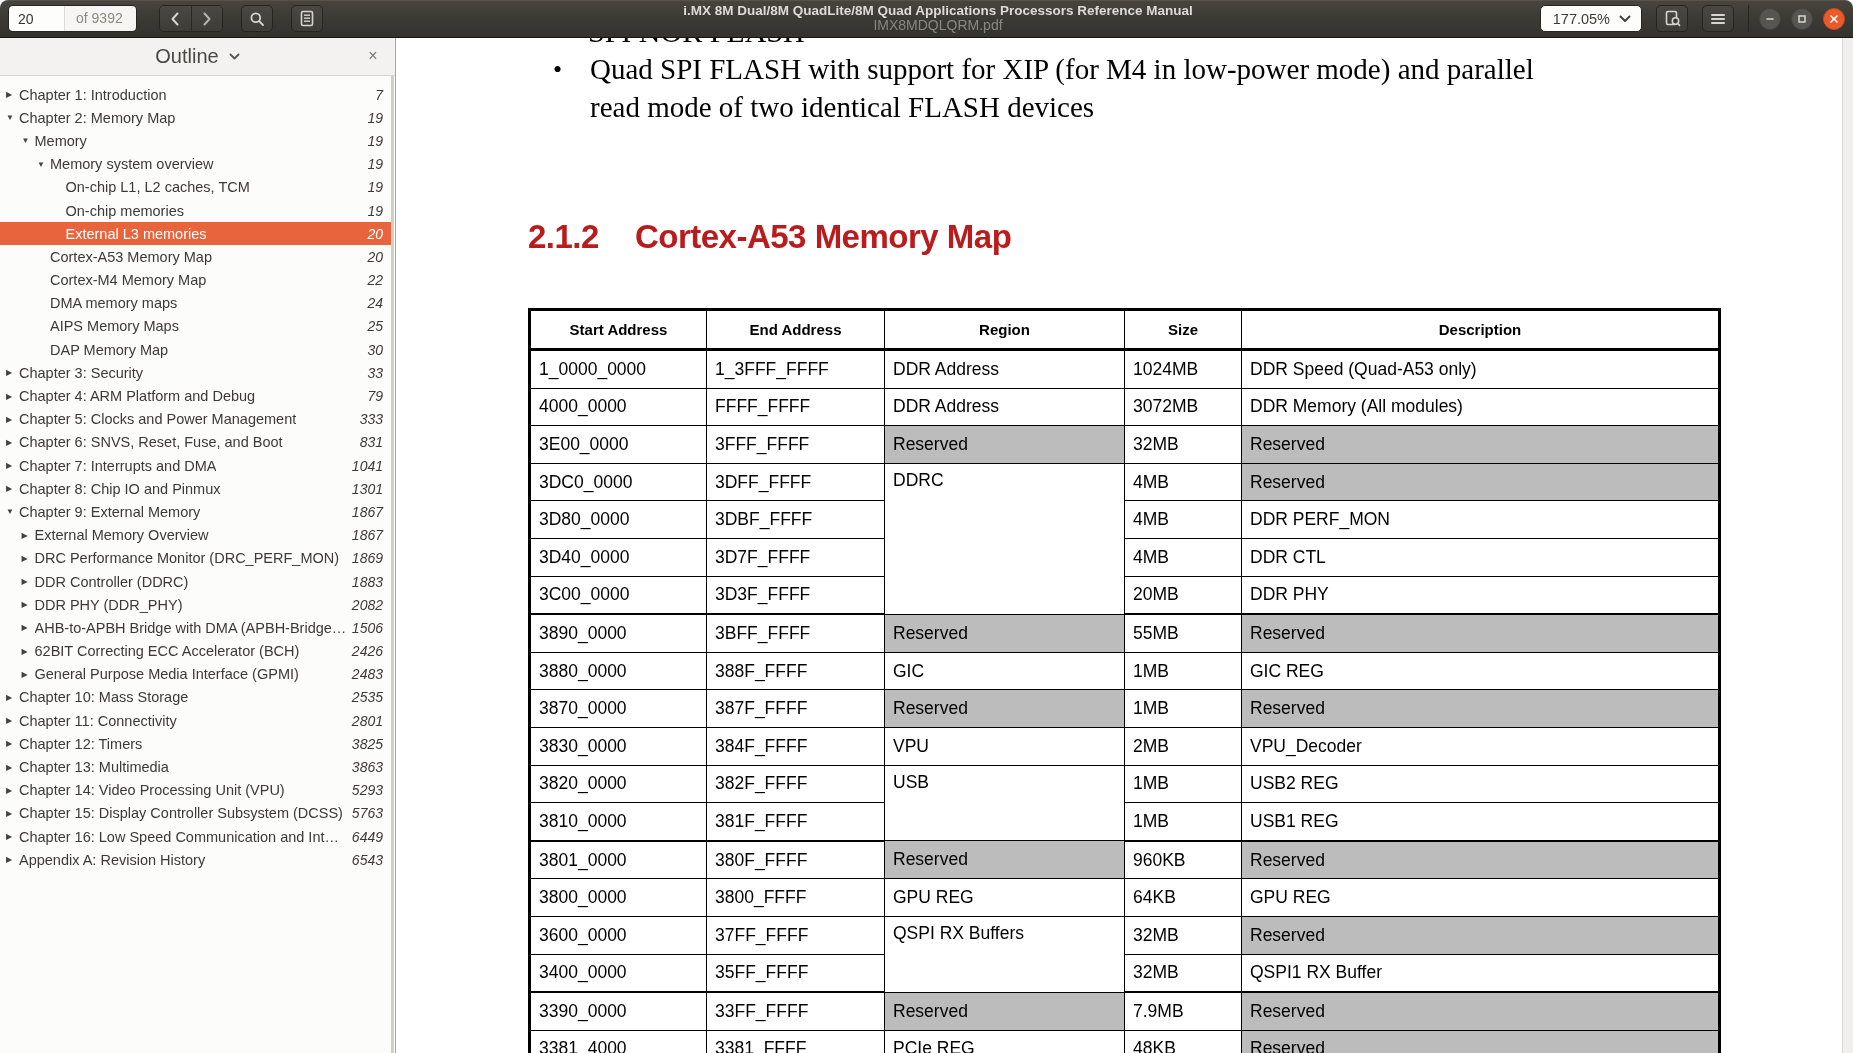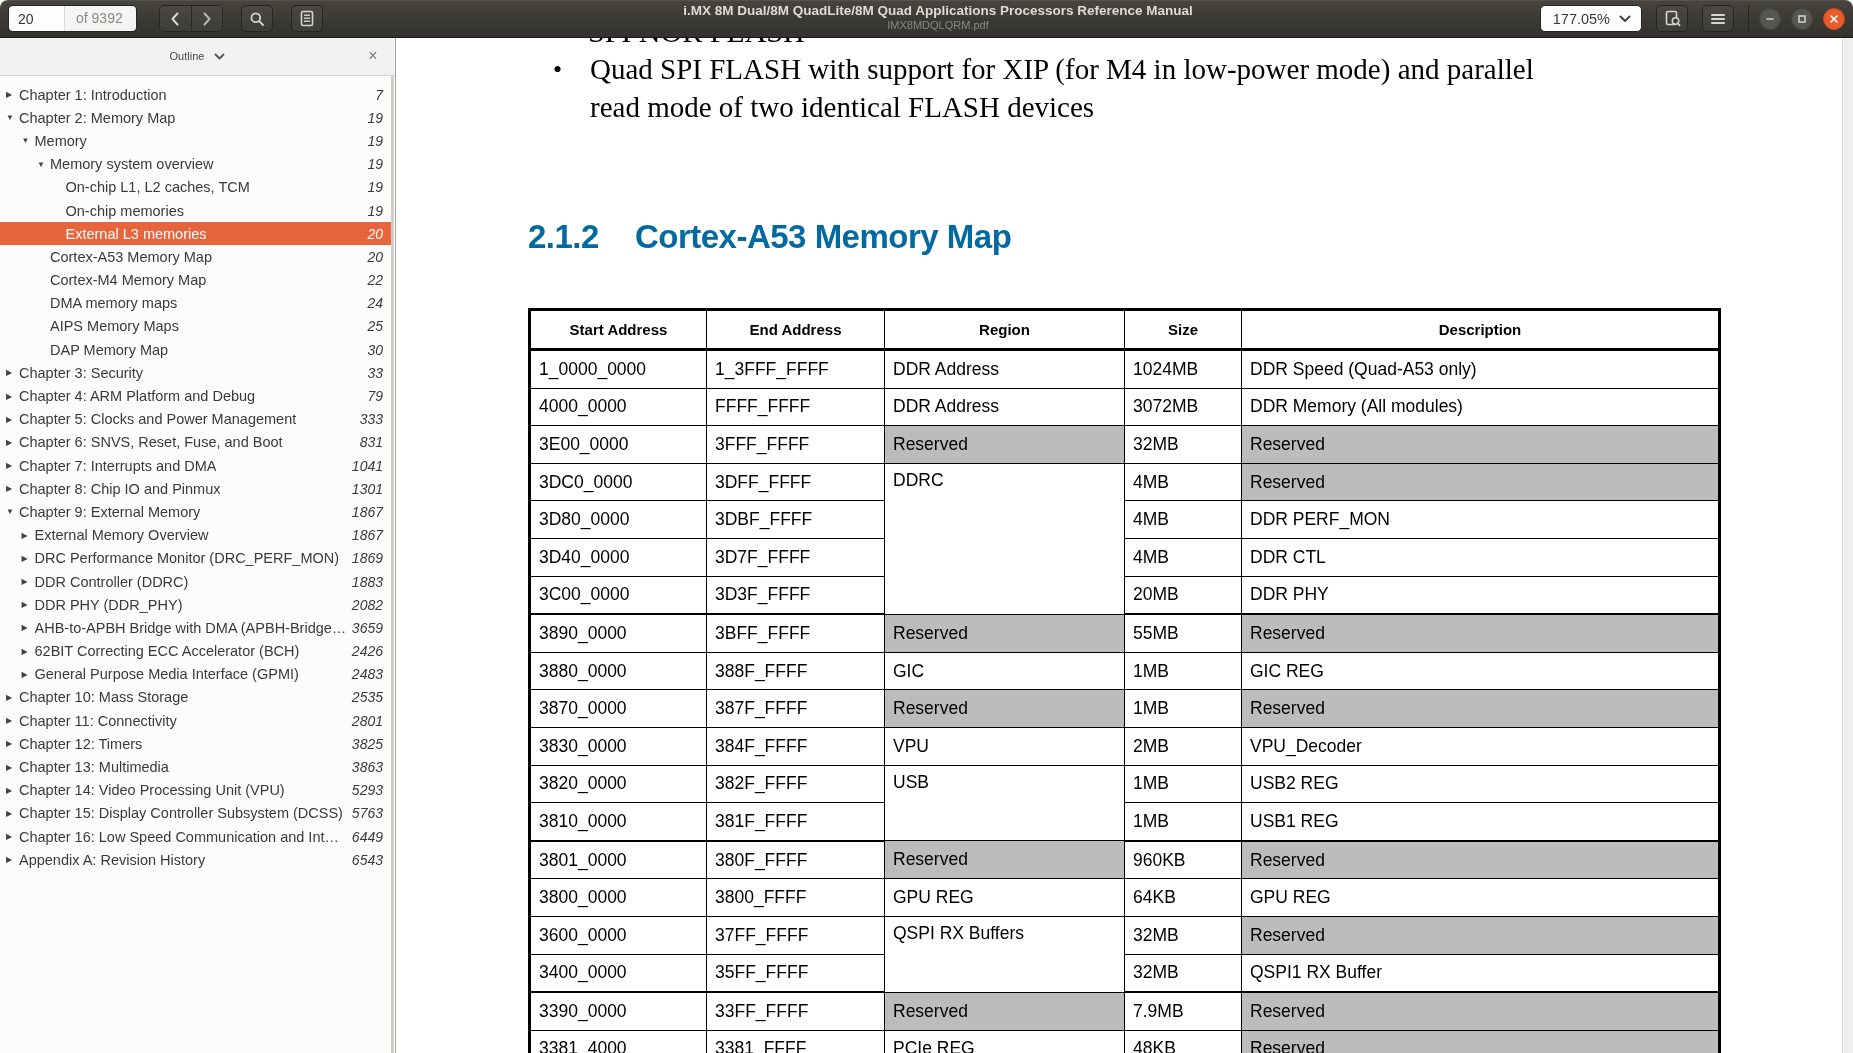--- a/index.html
+++ b/index.html
@@ -21,35 +21,35 @@
   .page-num{width:46px;border:none;outline:none;background:#fdfdfc;color:#37352f;
     font-family:"Liberation Sans",sans-serif;font-size:14px;text-align:left;padding:0 0 0 9px;}
   .page-total{background:#f6f5f3;color:#8d8983;font-size:14px;line-height:25px;padding:0 13px 0 11px;border-left:1px solid #dedcd7;}
   .nav-group{display:flex;margin-left:22px;border:1px solid #26251f;border-radius:5px;overflow:hidden;height:27px;box-sizing:border-box;}
   .tb-btn{width:31px;height:25px;background:linear-gradient(180deg,#4b4843 0%,#3e3c37 100%);
     display:flex;align-items:center;justify-content:center;border:none;padding:0;cursor:default;}
   .nav-group .tb-btn+.tb-btn{border-left:1px solid #2a2924;}
   .solo-btn{margin-left:18px;border:1px solid #26251f;border-radius:5px;height:27px;width:32px;box-sizing:border-box;}
   .tb-center{position:absolute;left:304px;right:300px;top:3px;text-align:center;pointer-events:none;margin-left:19px;}
   .tb-title{color:#dedbd6;font-weight:bold;font-size:13.5px;line-height:16px;white-space:nowrap;}
-  .tb-subtitle{color:#8b8780;font-size:11px;line-height:12px;}
+  .tb-subtitle{color:#8b8780;font-size:14px;line-height:12px;}
   .tb-right{position:absolute;right:8px;top:5px;display:flex;align-items:center;}
   .zoom-select{display:flex;align-items:center;gap:9px;background:#fdfdfc;border:1px solid #26251f;
     border-radius:5px;height:27px;box-sizing:border-box;padding:0 10px 0 12px;color:#3d3b35;font-size:14.5px;}
   .tb-right .solo-btn{margin-left:14px;}
   .win-sep{width:1px;height:27px;background:#26251f;margin-left:14px;}
   .win-btn{width:22px;height:22px;border-radius:50%;margin-left:10px;background:#57554f;border:1px solid #45433d;
     display:flex;align-items:center;justify-content:center;box-sizing:border-box;padding:0;}
   .win-close{background:#e95b2d;border-color:#c8481c;}
   
   .sidebar{position:absolute;left:0;top:37px;width:396px;height:1016px;background:#fcfcfb;
     border-right:1px solid #a9a5a0;box-sizing:border-box;}
   .sb-header{position:absolute;left:0;top:0;width:100%;height:39px;background:#f3f2f0;
     border-bottom:1px solid #d5d2ce;display:flex;align-items:center;box-sizing:border-box;}
-  .sb-title-btn{position:absolute;left:0;right:0;text-align:center;font-size:11px;color:#4a4843;
+  .sb-title-btn{position:absolute;left:0;right:0;text-align:center;font-size:20px;color:#4a4843;
     display:flex;justify-content:center;align-items:center;gap:10px;background:none;border:none;width:100%;height:100%;
     font-family:"Liberation Sans",sans-serif;}
   .sb-close{position:absolute;right:10px;top:7px;width:24px;height:24px;background:none;border:none;
     color:#7d7973;font-size:16px;line-height:24px;text-align:center;padding:0;}
   .outline-list{position:absolute;left:0;top:39px;width:392px;padding-top:7px;}
   .o-row{display:flex;align-items:center;height:23.2px;width:100%;}
   .o-arrow{display:inline-block;width:13px;font-size:8px;color:#45433f;flex:none;line-height:23px;}
   .o-label{font-size:14.5px;color:#3c3a36;white-space:nowrap;overflow:hidden;}
   .o-page{margin-left:auto;margin-right:9px;font-style:italic;font-size:14px;color:#3c3a36;flex:none;}
   .o-row.sel{background:#e8643c;}
@@ -57,21 +57,21 @@
   .sb-scroll{position:absolute;right:1px;top:39px;bottom:0;width:3px;background:#d2cfcb;}
   
   .main{position:absolute;left:397px;top:37px;width:1456px;height:1016px;background:#fff;overflow:hidden;}
   .clip-line{position:absolute;left:191px;top:0;height:11px;overflow:hidden;}
   .clip-line span{display:block;margin-top:-22px;font-family:"Liberation Serif",serif;font-size:30px;color:#000;white-space:nowrap;}
   .bullet-block{position:absolute;left:156px;top:14px;width:1180px;
     font-family:"Liberation Serif",serif;font-size:29px;color:#000;line-height:37.5px;}
   .bullet-glyph{position:absolute;left:0;top:0;font-size:26px;}
   .bullet-text{display:block;margin-left:37px;}
   .sec-heading{position:absolute;left:131px;top:181px;display:flex;gap:36px;
-    font-weight:bold;font-size:33px;color:#0369a1;letter-spacing:-.5px;}
+    font-weight:bold;font-size:33px;color:#b91c1c;letter-spacing:-.5px;}
   
   .memtable{position:absolute;left:131px;top:271px;border-collapse:collapse;table-layout:fixed;width:1190px;
     font-size:17.5px;color:#000;}
   .memtable th{border:1.5px solid #000;border-bottom:3px solid #000;height:37px;
     font-weight:bold;font-size:15px;text-align:center;background:#fff;padding:0;}
   .memtable td{border:1.5px solid #000;height:36.6px;padding:0 4px 0 8px;background:#fff;vertical-align:middle;
     white-space:nowrap;overflow:hidden;}
   .memtable{border:3px solid #000;}
   .memtable td.gray{background:#bcbcbc;}
   .memtable tr.thick td{border-bottom:2.5px solid #000;}
@@ -306,21 +306,21 @@
         <span class="o-page">1883</span>
       </div>
       <div class="o-row">
         <span class="o-arrow" style="margin-left: 21.5px;">▶</span>
         <span class="o-label">DDR PHY (DDR_PHY)</span>
         <span class="o-page">2082</span>
       </div>
       <div class="o-row">
         <span class="o-arrow" style="margin-left: 21.5px;">▶</span>
         <span class="o-label">AHB-to-APBH Bridge with DMA (APBH-Bridge…</span>
-        <span class="o-page">3659</span>
+        <span class="o-page">1506</span>
       </div>
       <div class="o-row">
         <span class="o-arrow" style="margin-left: 21.5px;">▶</span>
         <span class="o-label">62BIT Correcting ECC Accelerator (BCH)</span>
         <span class="o-page">2426</span>
       </div>
       <div class="o-row">
         <span class="o-arrow" style="margin-left: 21.5px;">▶</span>
         <span class="o-label">General Purpose Media Interface (GPMI)</span>
         <span class="o-page">2483</span>

